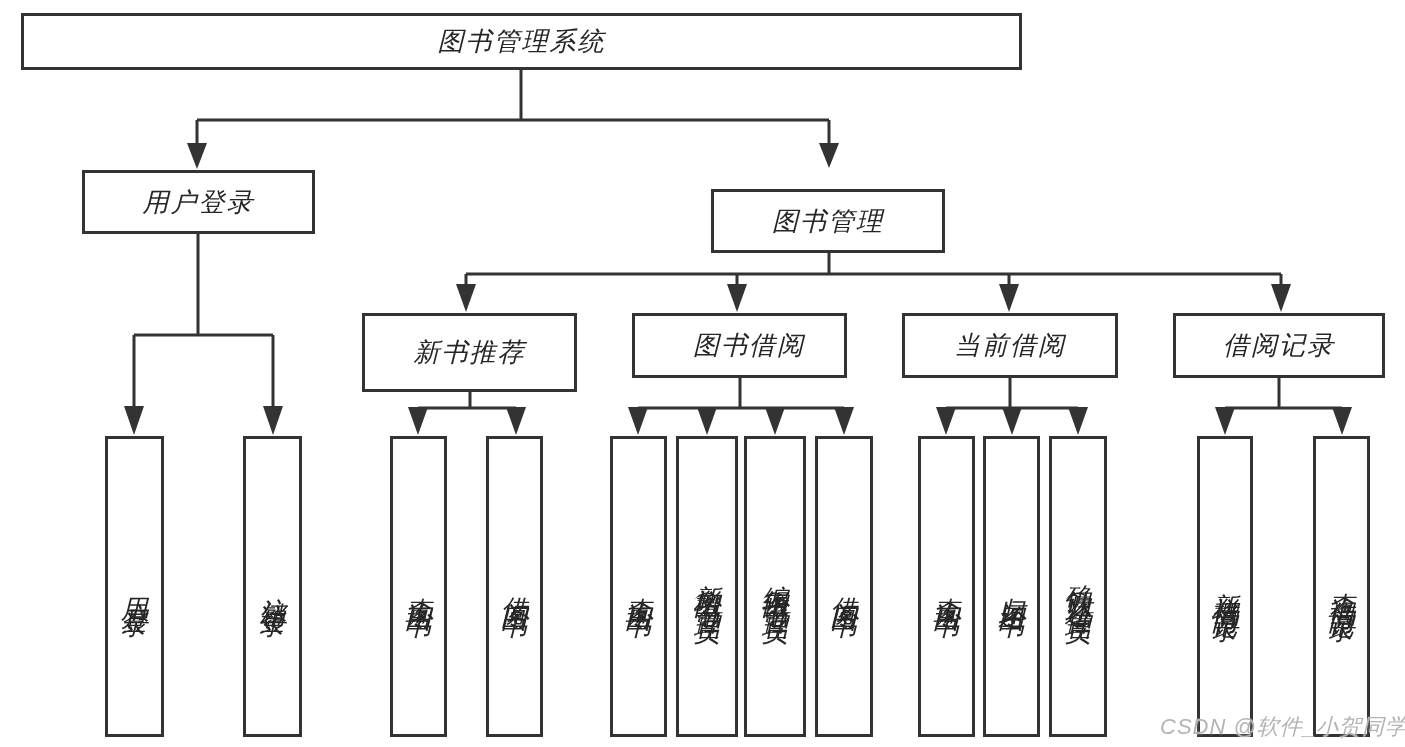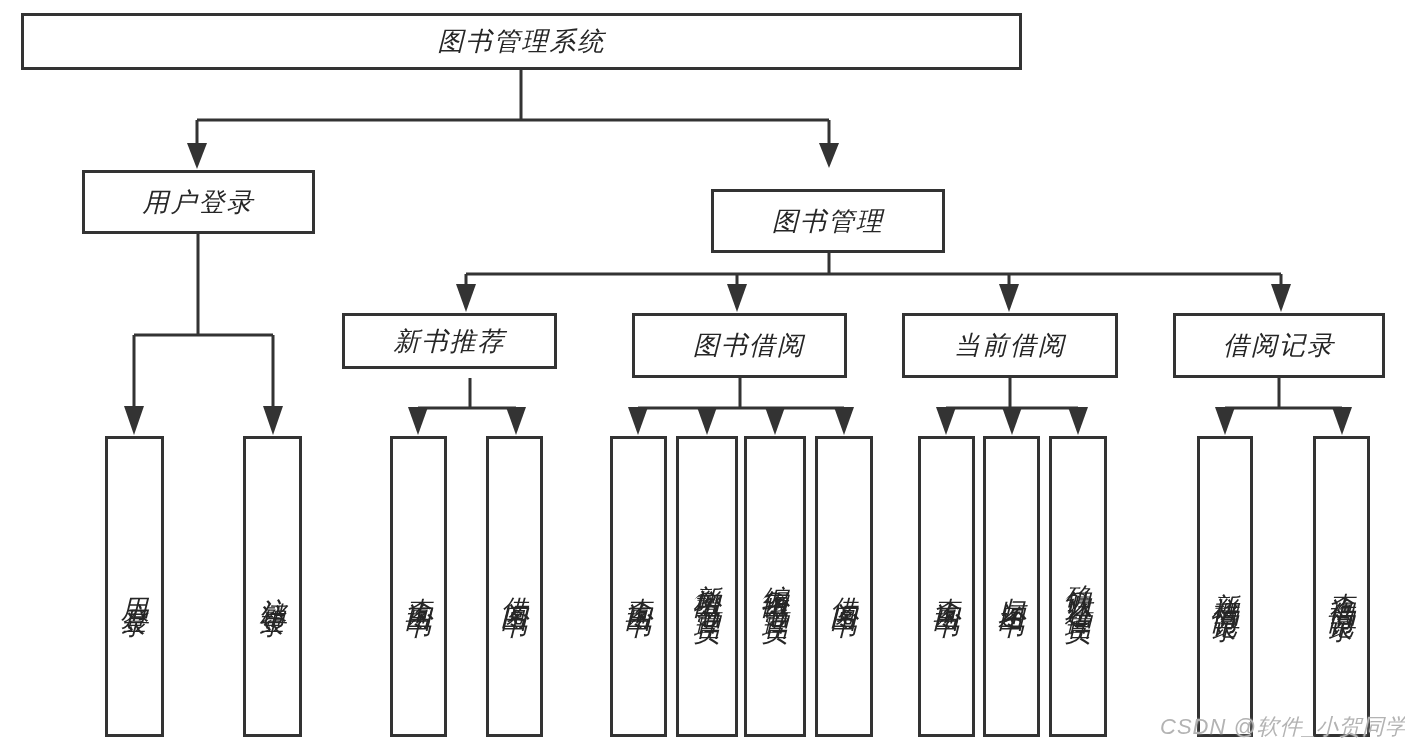--- a/index.html
+++ b/index.html
@@ -96,21 +96,21 @@
     <span class="label">图书管理系统</span>
   </div>
 
   <div class="node h-node" style="left:82px;top:170px;width:233px;height:64px;">
     <span class="label">用户登录</span>
   </div>
   <div class="node h-node" style="left:711px;top:169px;width:234px;height:64px;margin-top:20px;">
     <span class="label">图书管理</span>
   </div>
 
-  <div class="node h-node" style="left:342px;top:313px;width:215px;height:56px;">
+  <div class="node h-node" style="left:362px;top:313px;width:215px;height:79px;">
     <span class="label">新书推荐</span>
   </div>
   <div class="node h-node" style="left:632px;top:313px;width:215px;height:65px;padding-left:19px;">
     <span class="label">图书借阅</span>
   </div>
   <div class="node h-node" style="left:902px;top:313px;width:216px;height:65px;">
     <span class="label">当前借阅</span>
   </div>
   <div class="node h-node" style="left:1173px;top:313px;width:212px;height:65px;">
     <span class="label">借阅记录</span>

